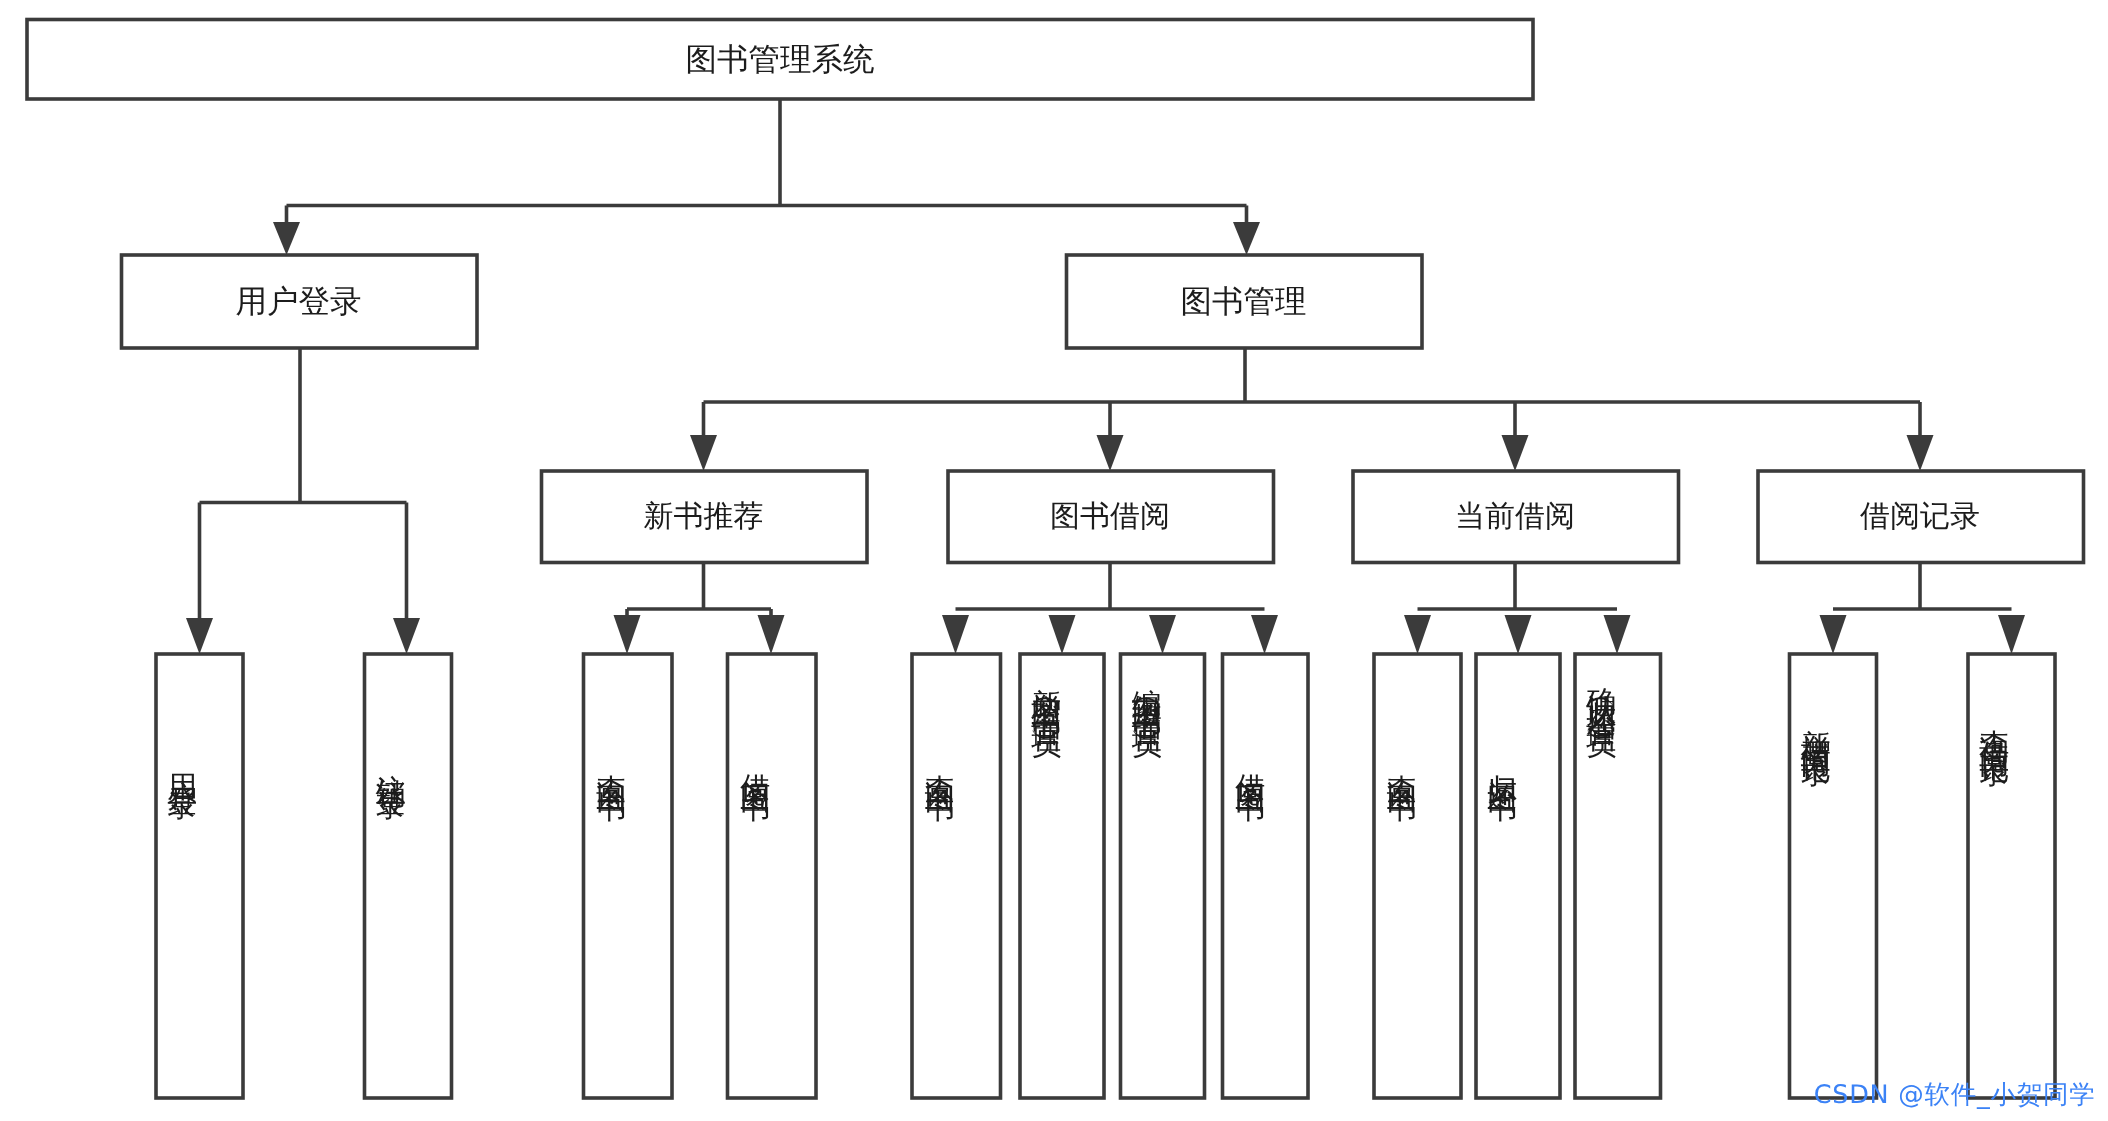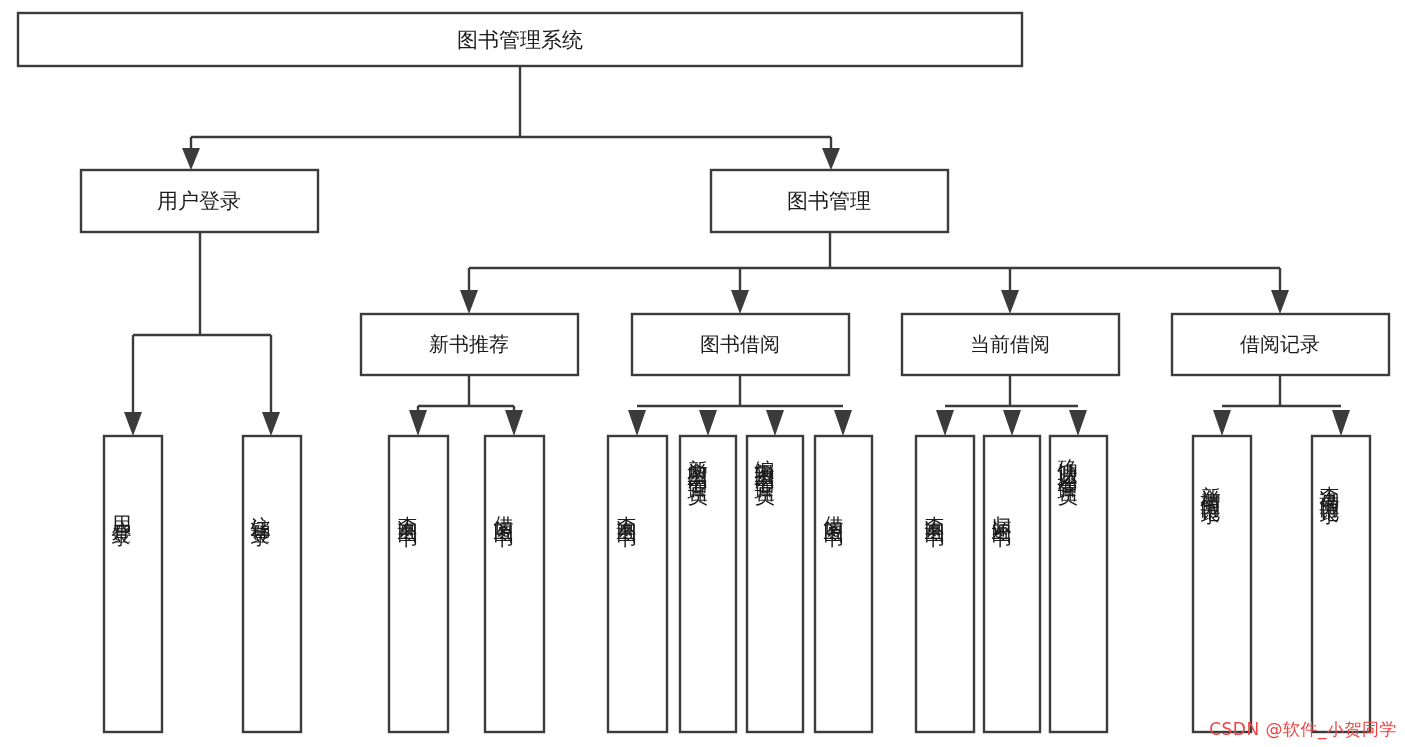--- a/index.html
+++ b/index.html
@@ -63,21 +63,21 @@
     white-space: nowrap;
     text-align: left;
     pointer-events: none;
   }
   .watermark {
     position: absolute;
     right: 8px;
     bottom: 6px;
     font-family: "DejaVu Sans", "Liberation Sans", sans-serif;
     font-size: 17px;
-    color: #ef4444;
+    color: #3b82f6;
     white-space: nowrap;
     letter-spacing: 0.5px;
   }
 </style>
 </head>
 <body>
 
 <div id="diagram-root">
 
   <svg id="tree-svg" viewBox="0 0 1405 747">

